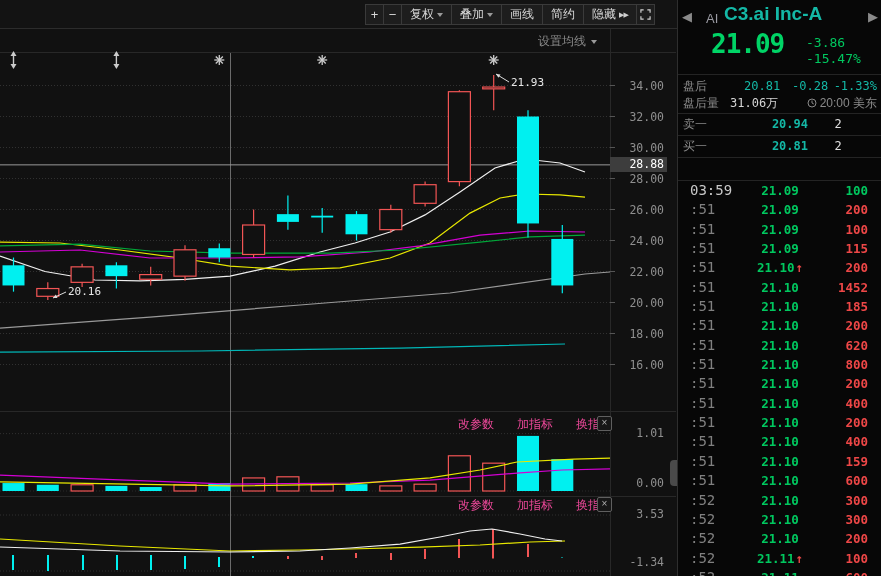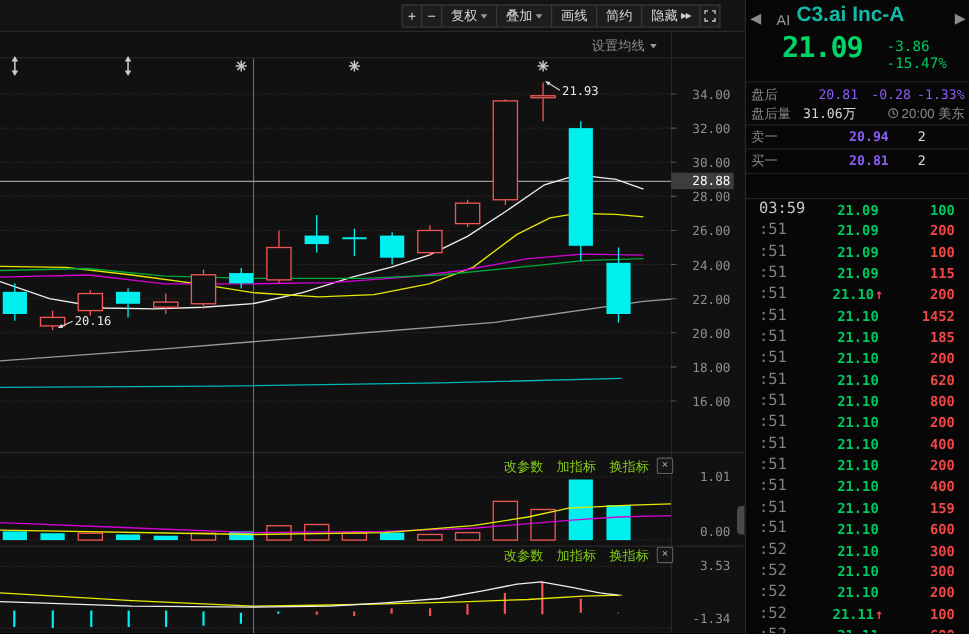--- a/index.html
+++ b/index.html
@@ -18,21 +18,21 @@
         font-size:12px;line-height:19px;padding:0 8px;margin-left:-1px;display:flex;align-items:center;
         gap:3px;white-space:nowrap;cursor:pointer;}
   .tbtn.sq{width:19px;padding:0;justify-content:center;font-size:13px;}
   .caret{width:0;height:0;border-left:3.5px solid transparent;border-right:3.5px solid transparent;
          border-top:4px solid #9a9a9a;display:inline-block;}
   .ff{font-size:7px;letter-spacing:-1px;color:#cfcfcf;}
   
   #ma-set{position:absolute;left:538px;top:33px;font-size:12px;color:#8a8a8a;display:flex;
           align-items:center;gap:5px;cursor:pointer;}
   
-  .tool-row{position:absolute;display:flex;gap:12px;font-size:12px;color:#84cc16;}
+  .tool-row{position:absolute;display:flex;gap:23px;font-size:12px;color:#ec4899;}
   .tool-row span{cursor:pointer;}
   .xbox{position:absolute;width:13px;height:13px;border:1px solid #5f5f5f;border-radius:2px;color:#b0b0b0;
         font-size:10px;line-height:12px;text-align:center;cursor:pointer;background:#161616;}
   
   .ytick,.sublabel{position:absolute;left:612px;width:52px;text-align:right;font-size:11.5px;
         color:#8f8f8f;font-family:"DejaVu Sans Mono",monospace;}
   #price-badge{position:absolute;left:610px;top:157px;width:57px;height:15px;background:#3d3d3d;
         color:#fff;font-size:11.5px;line-height:15px;text-align:right;padding-right:3px;
         box-sizing:border-box;font-family:"DejaVu Sans Mono",monospace;}
   .anno{position:absolute;color:#e8e8e8;font-size:11px;font-family:"DejaVu Sans Mono",monospace;}
@@ -44,21 +44,21 @@
          border-left:1px solid #2e2e2e;box-sizing:border-box;}
   .navarr{position:absolute;top:9px;font-size:13px;color:#8a8a8a;cursor:pointer;}
   #tag{position:absolute;left:28px;top:11px;font-size:13px;color:#9b9ba3;}
   #qname{position:absolute;left:46px;top:3px;font-size:19px;font-weight:bold;color:#14b8a6;white-space:nowrap;}
   #qprice{position:absolute;left:33px;top:29px;font-size:26px;font-weight:bold;color:#00d466;
           font-family:"DejaVu Sans Mono",monospace;letter-spacing:-1px;}
   .qchg{position:absolute;left:128px;font-size:13px;color:#00c85f;font-family:"DejaVu Sans Mono",monospace;}
   .sep{position:absolute;left:0;width:204px;border-top:1px solid #242424;}
   .qrow{position:absolute;left:0;width:204px;height:17px;font-size:12px;line-height:17px;}
   .qlabel{position:absolute;left:5px;color:#8a8a8a;}
-  .green{color:#8b5cf6;}
+  .green{color:#14b8a6;}
   .white{color:#d5d5d5;}
   .gray{color:#8a8a8a;}
   .num{font-family:"DejaVu Sans Mono",monospace;}
   .bidask{height:20px;line-height:20px;}
   .ba-price{position:absolute;left:70px;width:60px;text-align:right;font-weight:bold;}
   .ba-size{position:absolute;left:148px;width:24px;text-align:center;color:#e0e0e0;}
   #tape-header{position:absolute;left:0;top:158px;width:204px;height:22px;}
   #tape-title{position:absolute;left:5px;top:3px;font-size:13px;color:#9a9a9a;}
   #detail-btn{position:absolute;right:6px;top:2px;width:18px;height:16px;background:#3a3a3a;border-radius:2px;
         color:#e0e0e0;font-size:11px;line-height:16px;text-align:center;cursor:pointer;}

